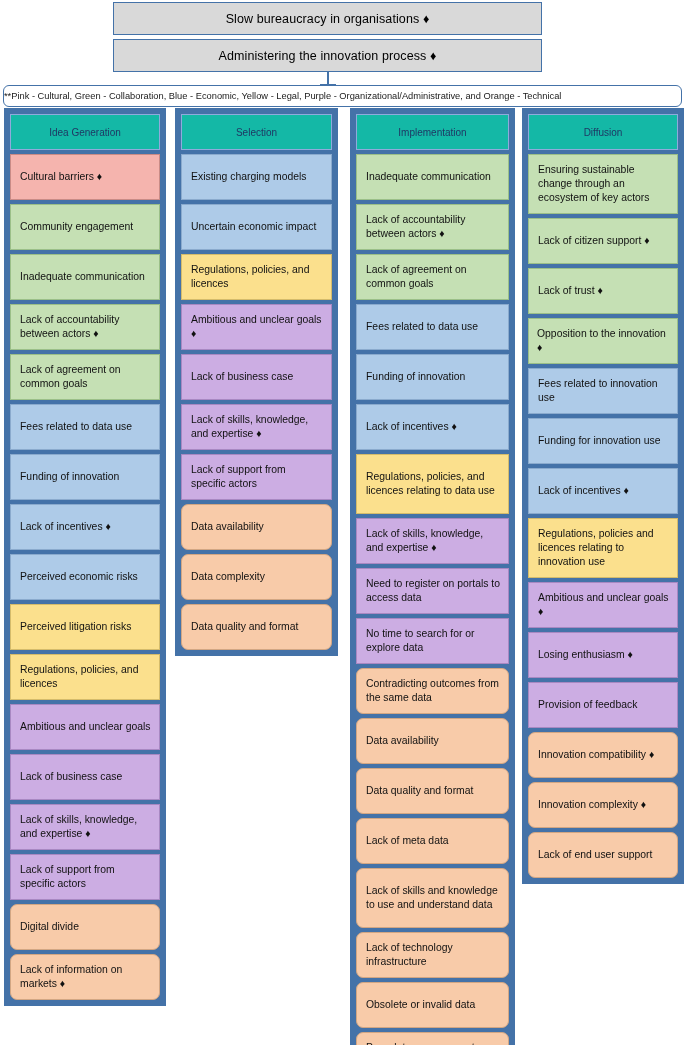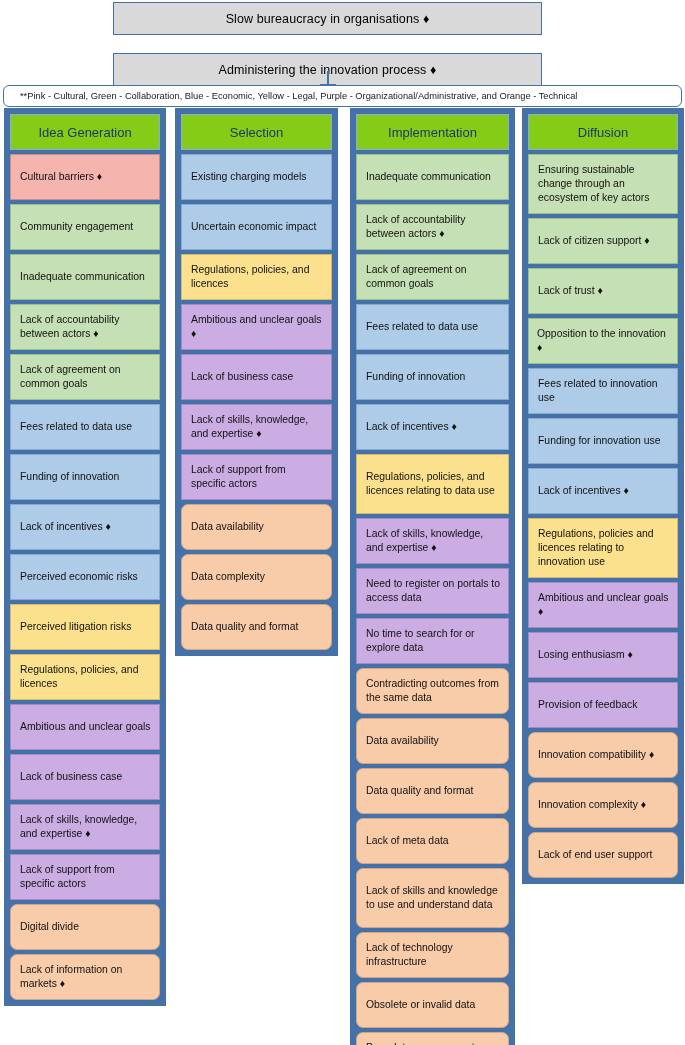--- a/index.html
+++ b/index.html
@@ -28,21 +28,21 @@
     background: #d9d9d9;
     border: 1.5px solid #4472a8;
     height: 33px;
     display: flex;
     align-items: center;
     justify-content: center;
     font-size: 12.5px;
     color: #000000;
     letter-spacing: 0.1px;
   }
-  .top-box + .top-box { margin-top: 18px; }
+  .top-box + .top-box { margin-top: 4px; }
 
   
   #connector {
     position: absolute;
     left: 327px;
     top: 71px;
     width: 2px;
     height: 15px;
     background: #4472a8;
   }
@@ -61,21 +61,20 @@
     left: 3px;
     top: 85px;
     width: 679px;
     height: 22px;
     box-sizing: border-box;
     border: 1.5px solid #4472a8;
     border-radius: 6px;
     background: #ffffff;
     display: flex;
     align-items: center;
-    padding-left: 16px;
     font-size: 9.3px;
     color: #1a1a1a;
     white-space: nowrap;
   }
 
   
   #columns {
     position: absolute;
     left: 0;
     top: 108px;
@@ -89,27 +88,27 @@
     background: #4472a8;
     padding: 3px;
   }
   .col-0 { left: 4px;   width: 162px; }
   .col-1 { left: 175px; width: 163px; }
   .col-2 { left: 350px; width: 165px; }
   .col-3 { left: 522px; width: 162px; }
 
   .col-header {
     box-sizing: border-box;
-    background: #84cc16;
+    background: #14b8a6;
     border: 1px solid #8faadc;
     height: 36px;
     display: flex;
     align-items: center;
     justify-content: center;
-    font-size: 13px;
+    font-size: 10px;
     color: #1f3864;
     margin-bottom: 4px;
   }
 
   .node {
     box-sizing: border-box;
     border: 1px solid #9a9a9a;
     margin-bottom: 4px;
     padding: 7px 8px 7px 9px;
     font-size: 10.4px;

